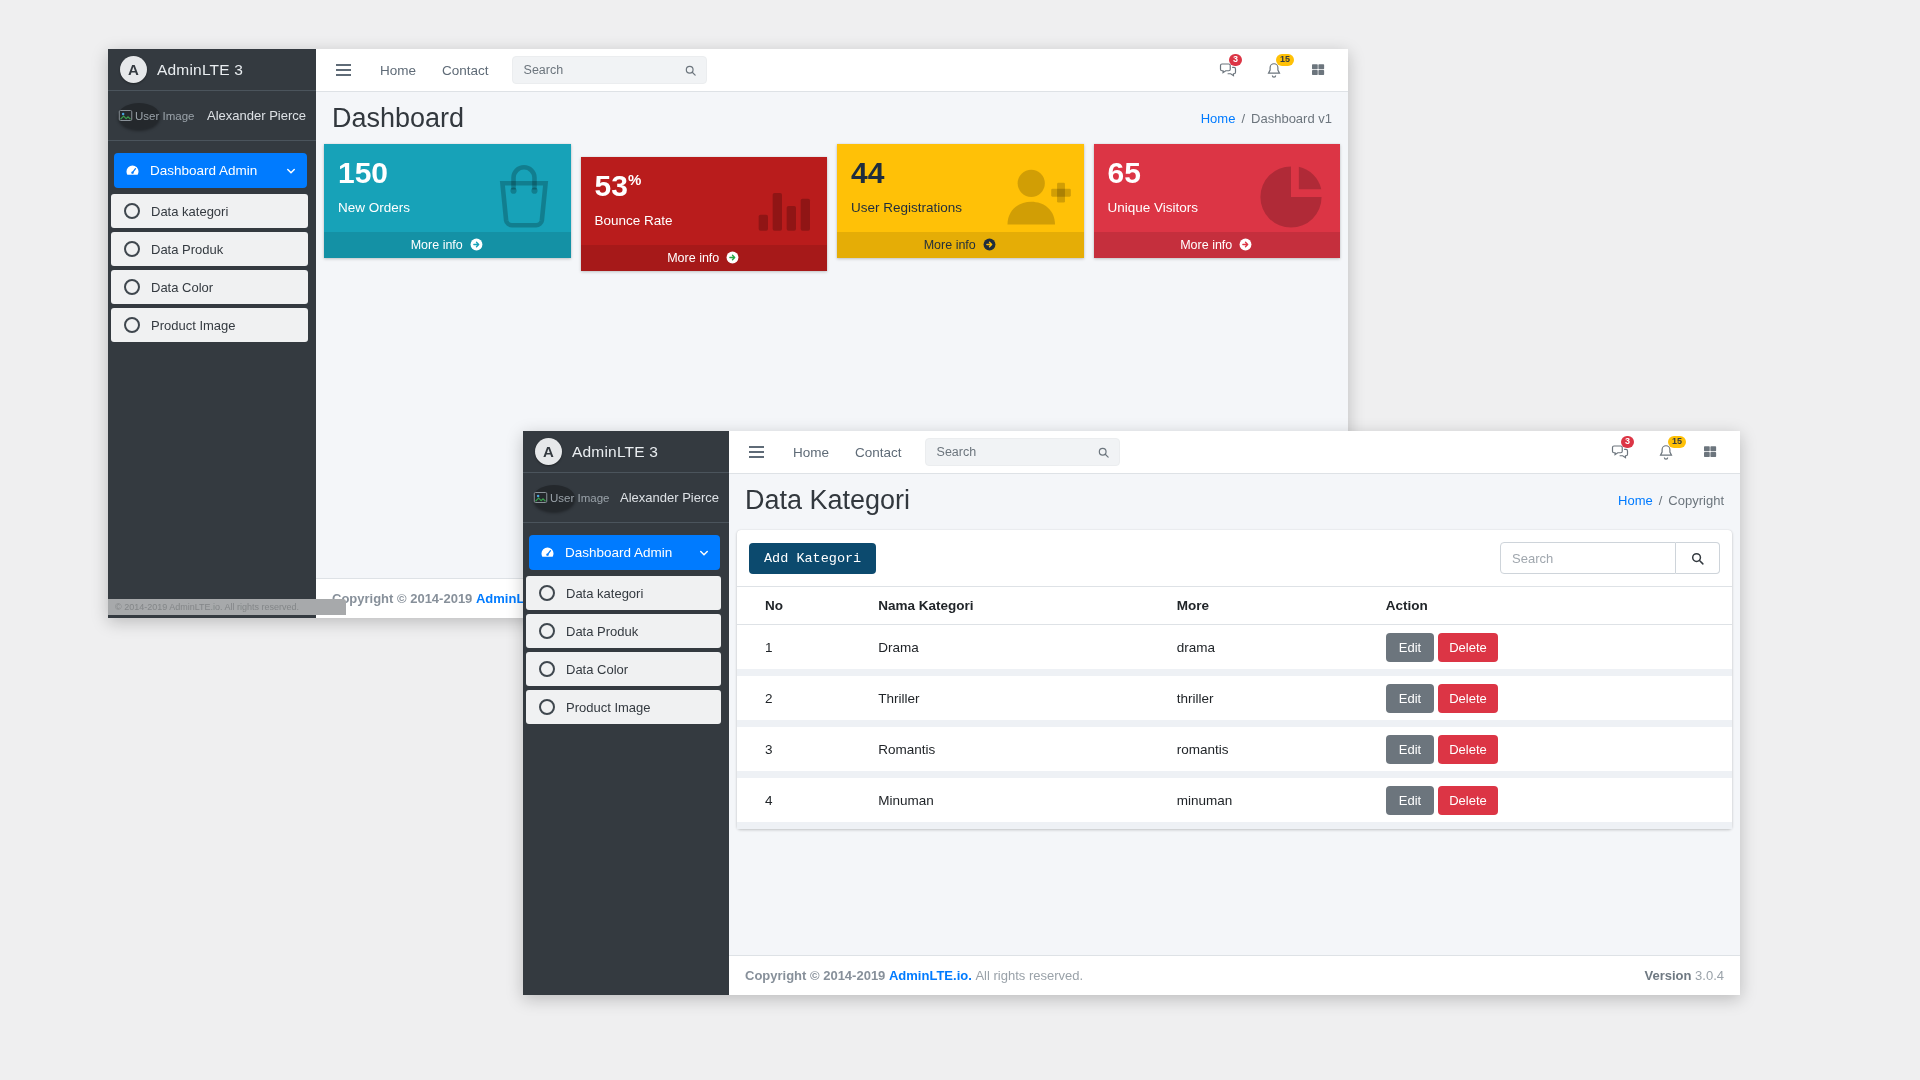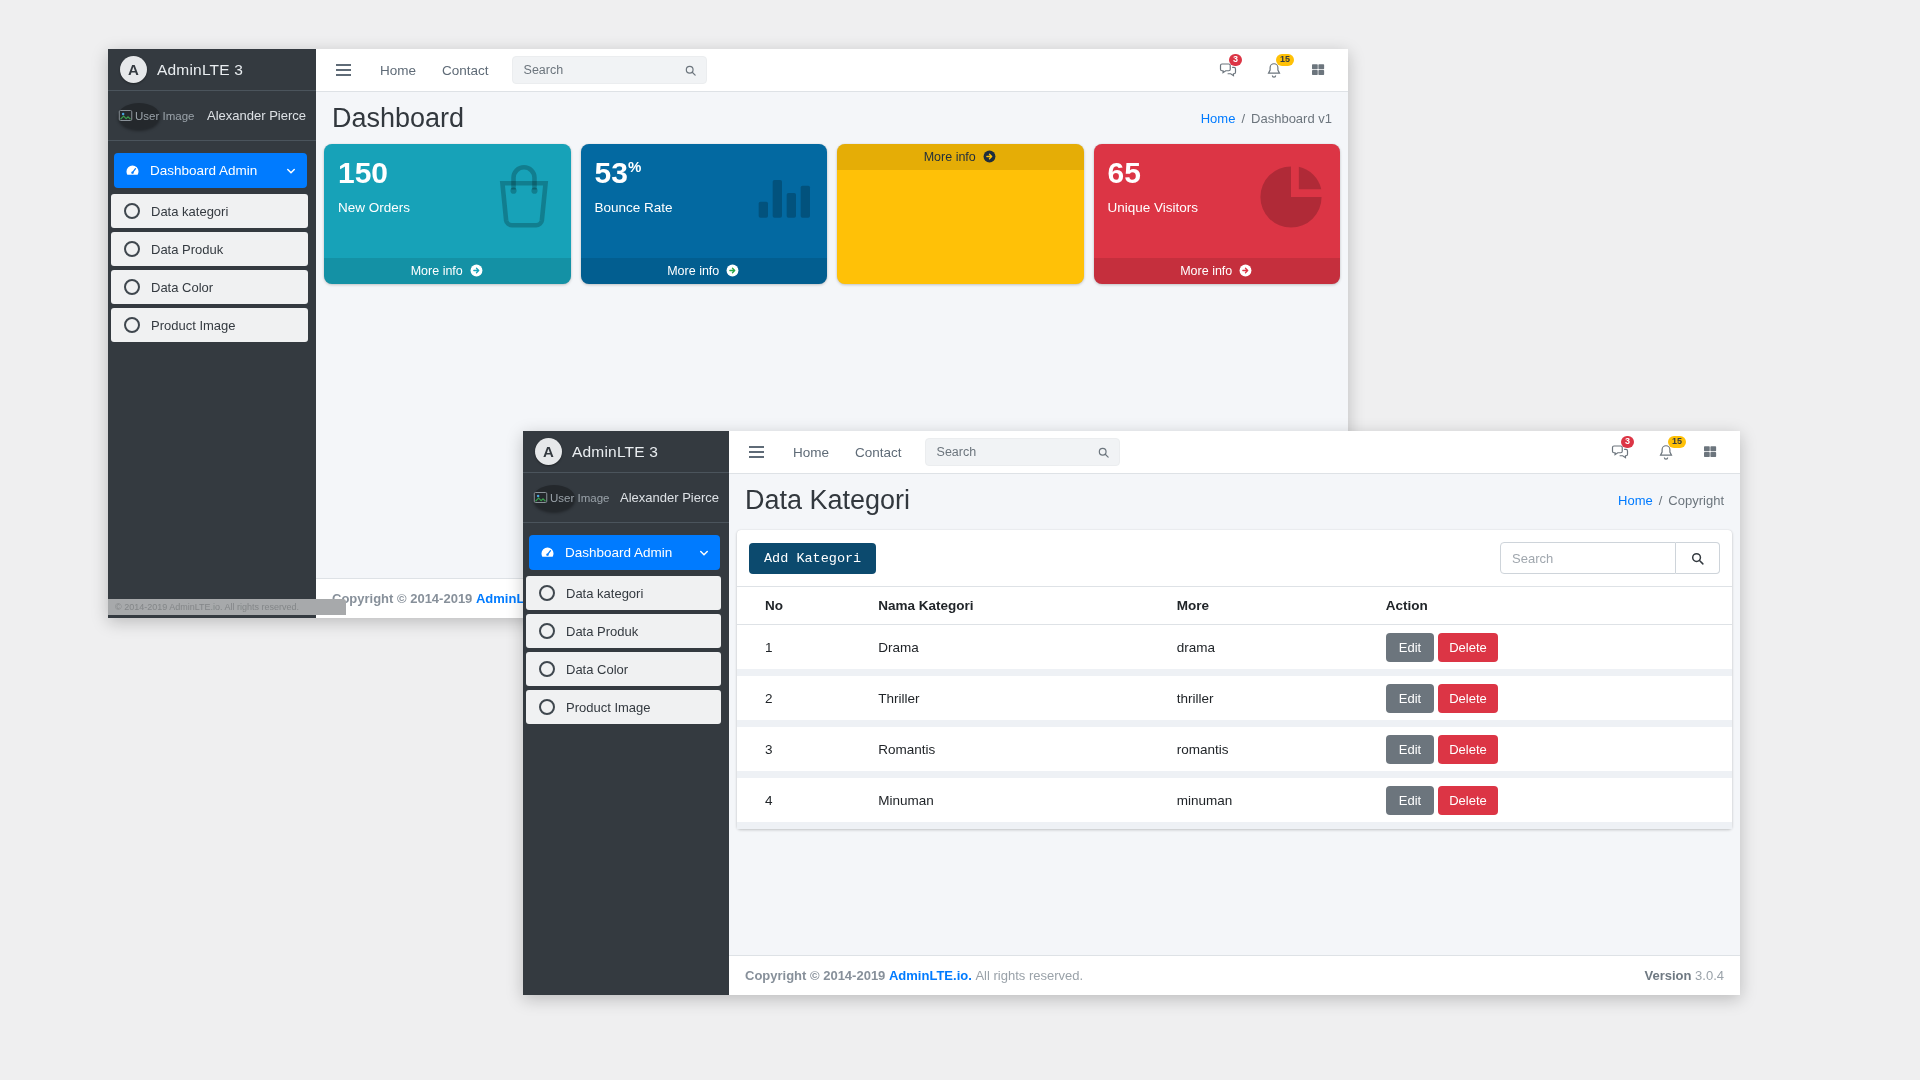--- a/index.html
+++ b/index.html
@@ -44,23 +44,23 @@
   .badge-warning{background:#ffc107;color:#343a40;}
 
   .content-header{display:flex;align-items:center;padding:11px 16px 6px;flex-shrink:0;}
   .page-title{margin:0;font-size:27px;font-weight:500;color:#32383e;}
   .breadcrumb{margin-left:auto;font-size:13px;color:#6c757d;white-space:nowrap;}
   .crumb-home{color:#007bff;cursor:pointer;text-decoration:none;}
   .crumb-sep{margin:0 6px;color:#6c757d;}
 
   
   .boxes{display:flex;gap:10px;padding:4px 8px 0;flex-shrink:0;}
-  .small-box{flex:1;min-width:0;height:140px;border-radius:8px;color:#fff;position:relative;overflow:hidden;display:flex;flex-direction:column;box-shadow:0 0 1px rgba(0,0,0,.13),0 1px 3px rgba(0,0,0,.2);}
+  .small-box{flex:1;min-width:0;height:114px;border-radius:0;color:#fff;position:relative;overflow:hidden;display:flex;flex-direction:column;box-shadow:0 0 1px rgba(0,0,0,.13),0 1px 3px rgba(0,0,0,.2);}
   .box-teal{background:#17a2b8;}
-  .box-green{background:#0369a1;}
+  .box-green{background:#b91c1c;margin-top:13px;}
   .box-yellow{background:#ffc107;color:#1f2d3d;}
   .box-red{background:#dc3545;}
   .sb-body{flex:1;padding:12px 14px 0;position:relative;}
   .sb-value{font-size:30px;font-weight:bold;line-height:1.15;}
   .sb-suffix{font-size:15px;}
   .sb-label{font-size:13.5px;margin-top:9px;}
   .sb-icon{position:absolute;right:10px;top:14px;}
   .sb-footer{display:flex;align-items:center;justify-content:center;gap:6px;background:rgba(0,0,0,.1);padding:5px 0 6px;font-size:12.5px;color:#fff;cursor:pointer;text-decoration:none;position:relative;z-index:1;}
   .box-yellow .sb-footer{color:#1f2d3d;}
   .mi-circle{fill:#fff;}
@@ -233,20 +233,30 @@
           </div>
           <a class="sb-footer">
             <span>More info</span>
             <svg width="15" height="15" viewBox="0 0 24 24">
                 <circle class="mi-circle" cx="12" cy="12" r="9.5"></circle>
                 <path class="mi-arrow" d="M7.8 12h7M12 8.5L15.5 12 12 15.5" fill="none" stroke-width="2.2" stroke-linecap="round" stroke-linejoin="round"></path>
               </svg>
           </a>
         </div>
         <div class="small-box box-yellow">
+          <div class="sb-body">
+            <div class="sb-value"><span>44</span><sup class="sb-suffix"></sup></div>
+            <div class="sb-label">User Registrations</div>
+            <svg class="sb-icon" width="76" height="76" viewBox="0 0 24 24" fill="rgba(0,0,0,0.18)">
+                <circle cx="10.5" cy="8" r="4.3"></circle>
+                <path d="M3 21c0-4.6 3.5-7.2 7.5-7.2S18 16.4 18 21z"></path>
+                <rect x="16.8" y="9.7" width="6.2" height="2.5" rx="0.4"></rect>
+                <rect x="18.65" y="7.85" width="2.5" height="6.2" rx="0.4"></rect>
+              </svg>
+          </div>
           <a class="sb-footer">
             <span>More info</span>
             <svg width="15" height="15" viewBox="0 0 24 24">
                 <circle class="mi-circle" cx="12" cy="12" r="9.5"></circle>
                 <path class="mi-arrow" d="M7.8 12h7M12 8.5L15.5 12 12 15.5" fill="none" stroke-width="2.2" stroke-linecap="round" stroke-linejoin="round"></path>
               </svg>
           </a>
         </div>
         <div class="small-box box-red">
           <div class="sb-body">

